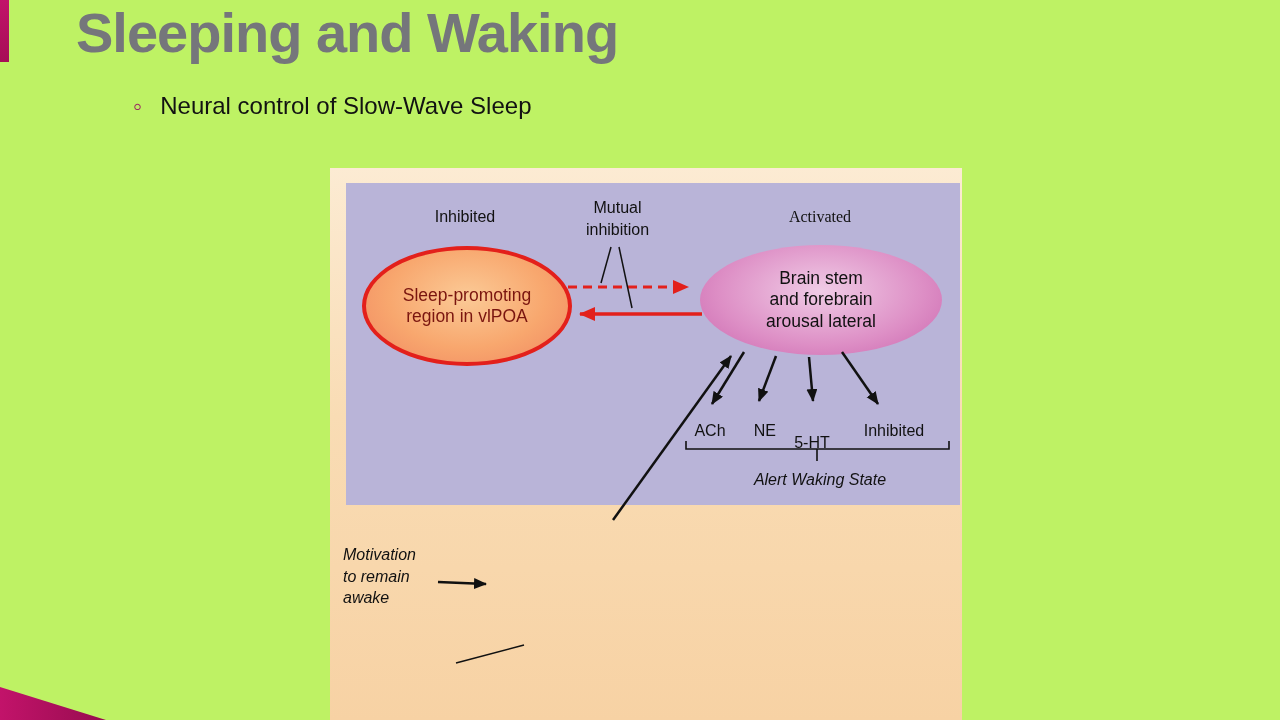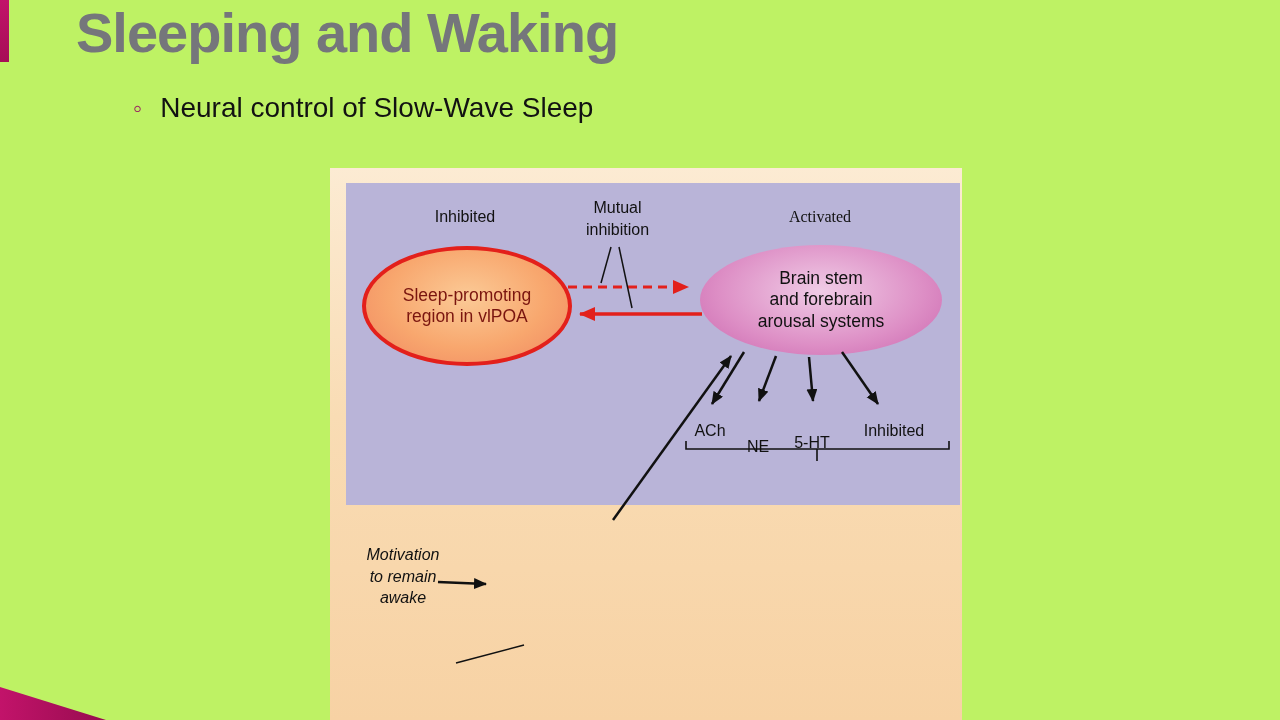--- a/index.html
+++ b/index.html
@@ -29,21 +29,21 @@
     color: #75767b; letter-spacing: -1px;
   }
   .bullet-line {
     position: absolute; left: 133px; top: 92px;
     display: flex; align-items: center;
   }
   .bullet-marker {
     font-size: 26px; color: #9c2d61; margin-right: 18px;
     line-height: 1;
   }
-  .bullet-text { font-size: 28px; color: #121212; }
+  .bullet-text { font-size: 24px; color: #121212; }
 
   
   .fig-bg {
     position: absolute; left: 330px; top: 168px;
     width: 632px; height: 552px;
     background: linear-gradient(180deg, #fcebd3 0%, #f9dcb4 45%, #f7d2a4 100%);
   }
   .panel {
     position: absolute; left: 346px; top: 183px;
     width: 614px; height: 322px;
@@ -108,29 +108,30 @@
 
   <div class="lbl center" style="left:400px; top:206px; width:130px;">Inhibited</div>
   <div class="lbl center" style="left:555px; top:197px; width:125px;">Mutual
 inhibition</div>
   <div class="lbl center" style="left:755px; top:206px; width:130px;font-family:Liberation Serif, serif;">Activated</div>
 
   <div class="node node-vlpoa">Sleep-promoting
 region in vlPOA</div>
   <div class="node node-arousal">Brain stem
 and forebrain
-arousal systems</div>
+arousal lateral</div>
 
   <div class="lbl center" style="left:688px; top:420px; width:44px;">ACh</div>
-  <div class="lbl center" style="left:740px; top:436px; width:36px;">NE</div>
+  <div class="lbl center" style="left:740px; top:420px; width:36px;text-align:right;">NE</div>
   <div class="lbl center" style="left:786px; top:432px; width:52px;text-align:center;">5-HT</div>
   <div class="lbl center" style="left:844px; top:420px; width:100px;">Inhibited</div>
 
+  <div class="lbl center italic" style="left:720px; top:469px; width:200px;">Alert Waking State</div>
 
-  <div class="lbl italic" style="left:343px; top:544px; width:120px;text-align:center;">Motivation
+  <div class="lbl italic" style="left:343px; top:544px; width:120px;">Motivation
 to remain
 awake</div>
 
 
   <svg class="overlay" width="1280" height="720">
     <defs>
       <marker id="arrow-red" markerUnits="userSpaceOnUse" markerWidth="17" markerHeight="15" refX="15" refY="7" orient="auto">
         <path d="M0,0 L16,7 L0,14 Z" fill="#e3201b"></path>
       </marker>
       <marker id="arrow-black" markerUnits="userSpaceOnUse" markerWidth="14" markerHeight="12" refX="12" refY="5.5" orient="auto">

